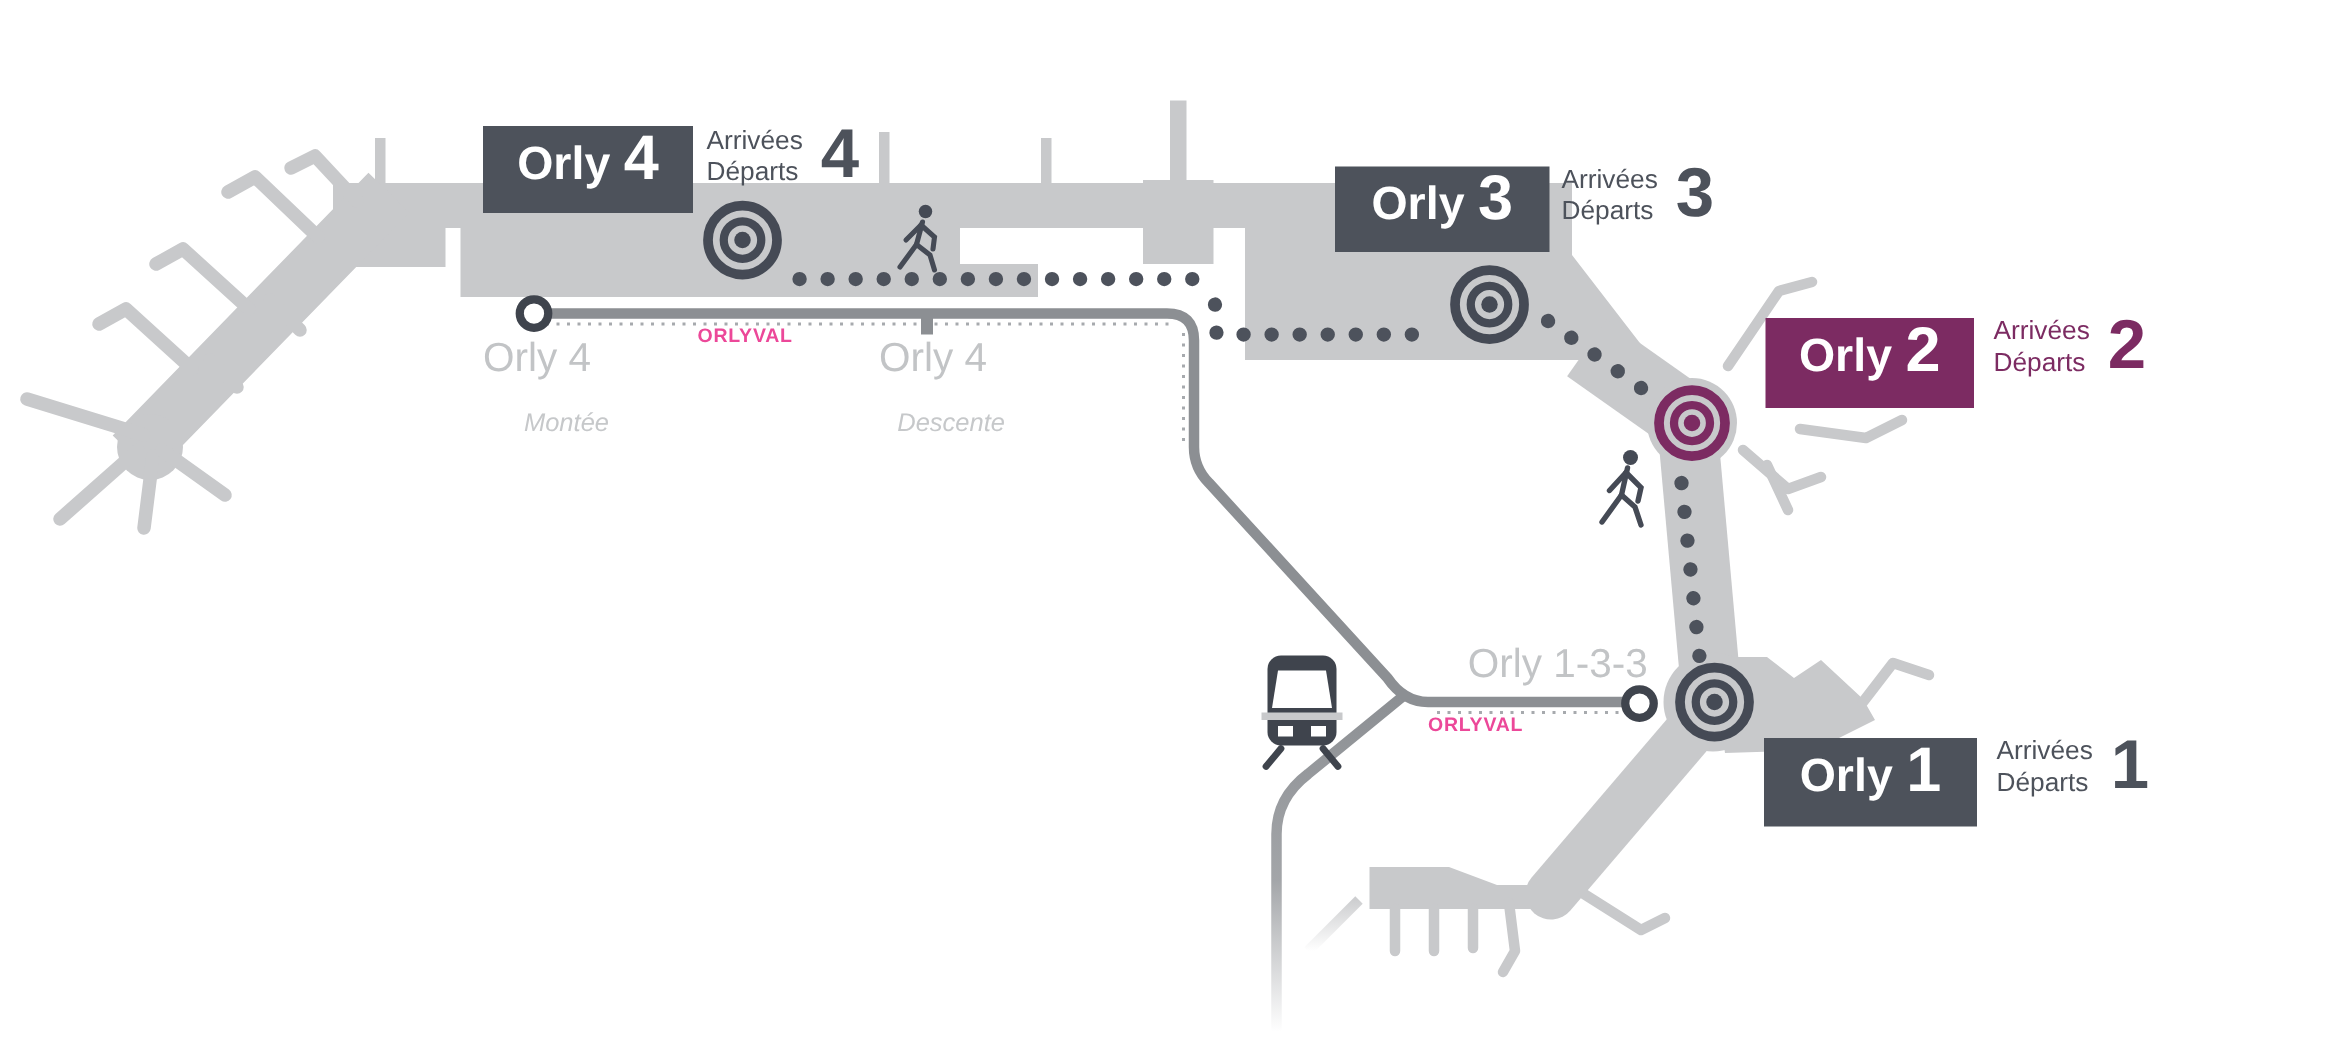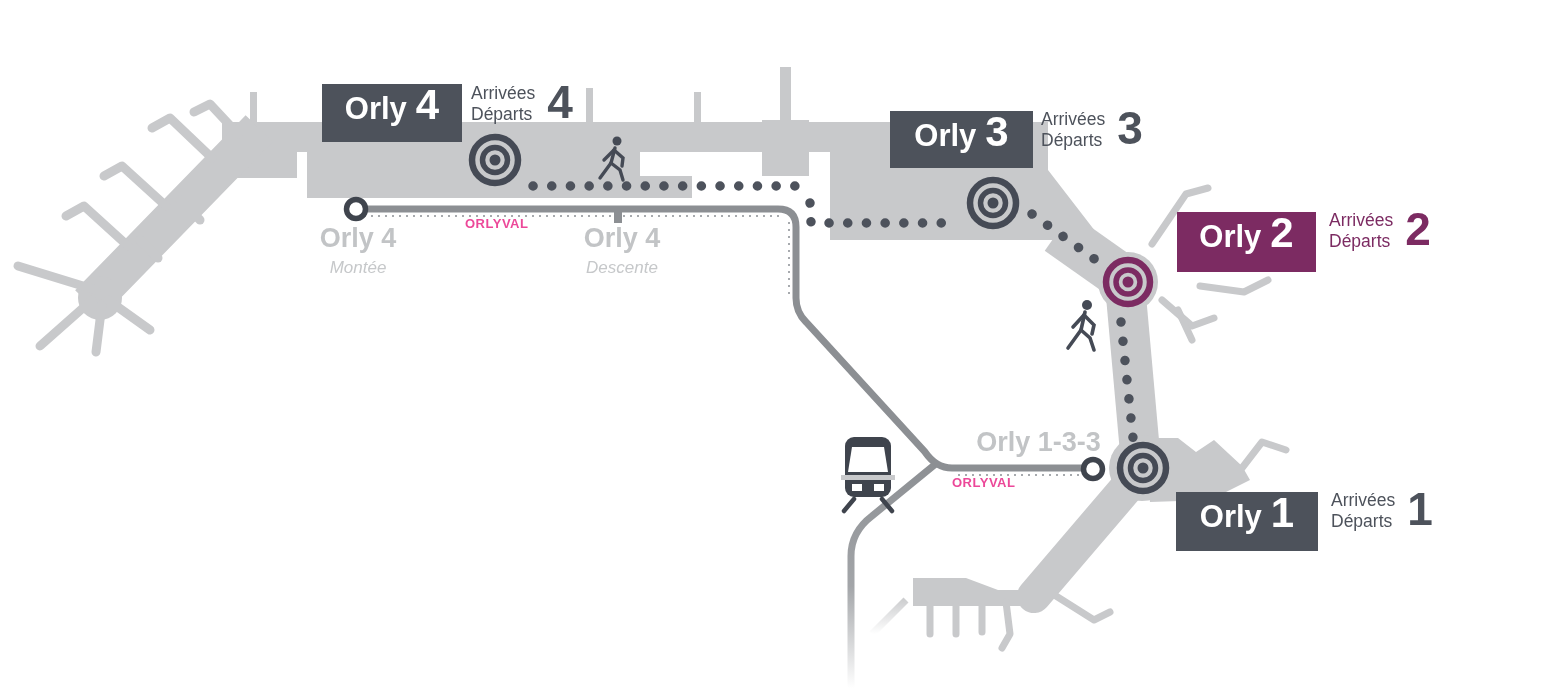--- a/index.html
+++ b/index.html
@@ -13,22 +13,22 @@
   .badge.slate{background:#4d525b;}
   .badge.purple{background:#7c2b62;}
 
   .arrdep{position:absolute;display:flex;align-items:flex-end;gap:12px;}
   .arrdep .ad-lines{font-size:17.5px;line-height:21px;font-weight:400;}
   .arrdep .ad-num{font-size:46px;font-weight:600;line-height:1;}
   .arrdep.slate-text{color:#4d525b;}
   .arrdep.purple-text{color:#7c2b62;}
 
   .station-label{position:absolute;text-align:center;}
-  .station-label .st-name{font-size:27px;font-weight:bold;color:#c2c4c6;line-height:1.1;}
-  .station-label .st-sub{font-size:17px;font-style:italic;color:#c6c8ca;margin-top:4px;}
+  .station-label .st-name{font-size:27px;font-weight:normal;color:#c2c4c6;line-height:1.1;}
+  .station-label .st-sub{font-size:17px;font-style:italic;color:#c6c8ca;margin-top:18px;text-align:right;}
 
   .line-label{position:absolute;font-size:13px;font-weight:bold;letter-spacing:.5px;color:#ec4899;}
 </style>
 </head>
 <body>
 
 <div id="stage">
 
   <svg id="map-svg" width="1562" height="698" viewBox="0 0 1562 698">
     <defs>

